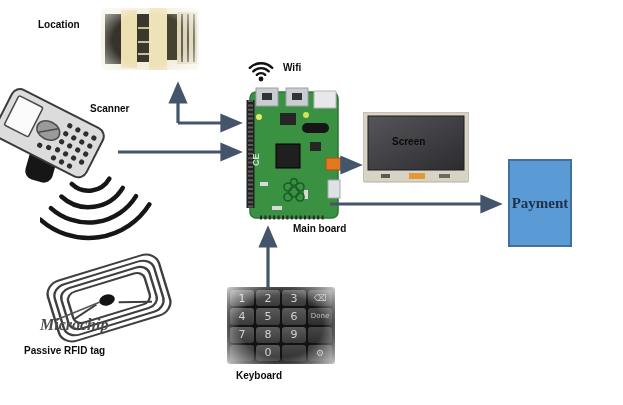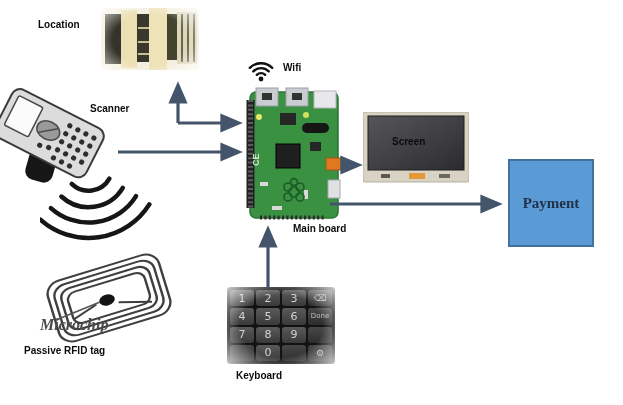--- a/index.html
+++ b/index.html
@@ -3,21 +3,21 @@
 <meta charset="utf-8">
 <style>
   html,body{margin:0;padding:0;background:#ffffff;}
   .canvas{position:relative;width:623px;height:405px;background:#fff;overflow:hidden;
           font-family:"Liberation Sans",sans-serif;}
   .lbl{position:absolute;font-weight:700;font-size:10px;color:#0b0b0b;white-space:nowrap;z-index:6;}
   .lbl-italic{position:absolute;font-family:"Liberation Serif",serif;font-style:italic;
               font-weight:600;font-size:16px;color:#4a4a4a;z-index:6;}
   .abs{position:absolute;}
   .arrow-layer{position:absolute;left:0;top:0;width:623px;height:405px;z-index:4;pointer-events:none;}
-  .payment-box{position:absolute;left:508px;top:159px;width:86px;height:88px;box-sizing:border-box;
+  .payment-box{position:absolute;left:508px;top:159px;width:64px;height:88px;box-sizing:border-box;
                background:#5B9BD5;border:2px solid #41719C;display:flex;flex-direction:column;
                align-items:center;justify-content:center;z-index:5;
                font-family:"Liberation Serif",serif;font-weight:700;font-size:15px;
                line-height:1.35;color:#1F3048;text-align:center;}
   
   .kb{position:absolute;left:227px;top:287px;width:108px;height:77px;background:#121212;
       border-radius:3px;display:flex;flex-direction:column;gap:2px;padding:3px;box-sizing:border-box;z-index:3;}
   .kb-row{flex:1;display:flex;gap:2px;}
   .kb-key{flex:1;background:linear-gradient(#5a5a5a,#3a3a3a);border-radius:3px;color:#d2d2d2;
           font-size:11px;font-family:"DejaVu Sans",sans-serif;display:flex;align-items:center;

